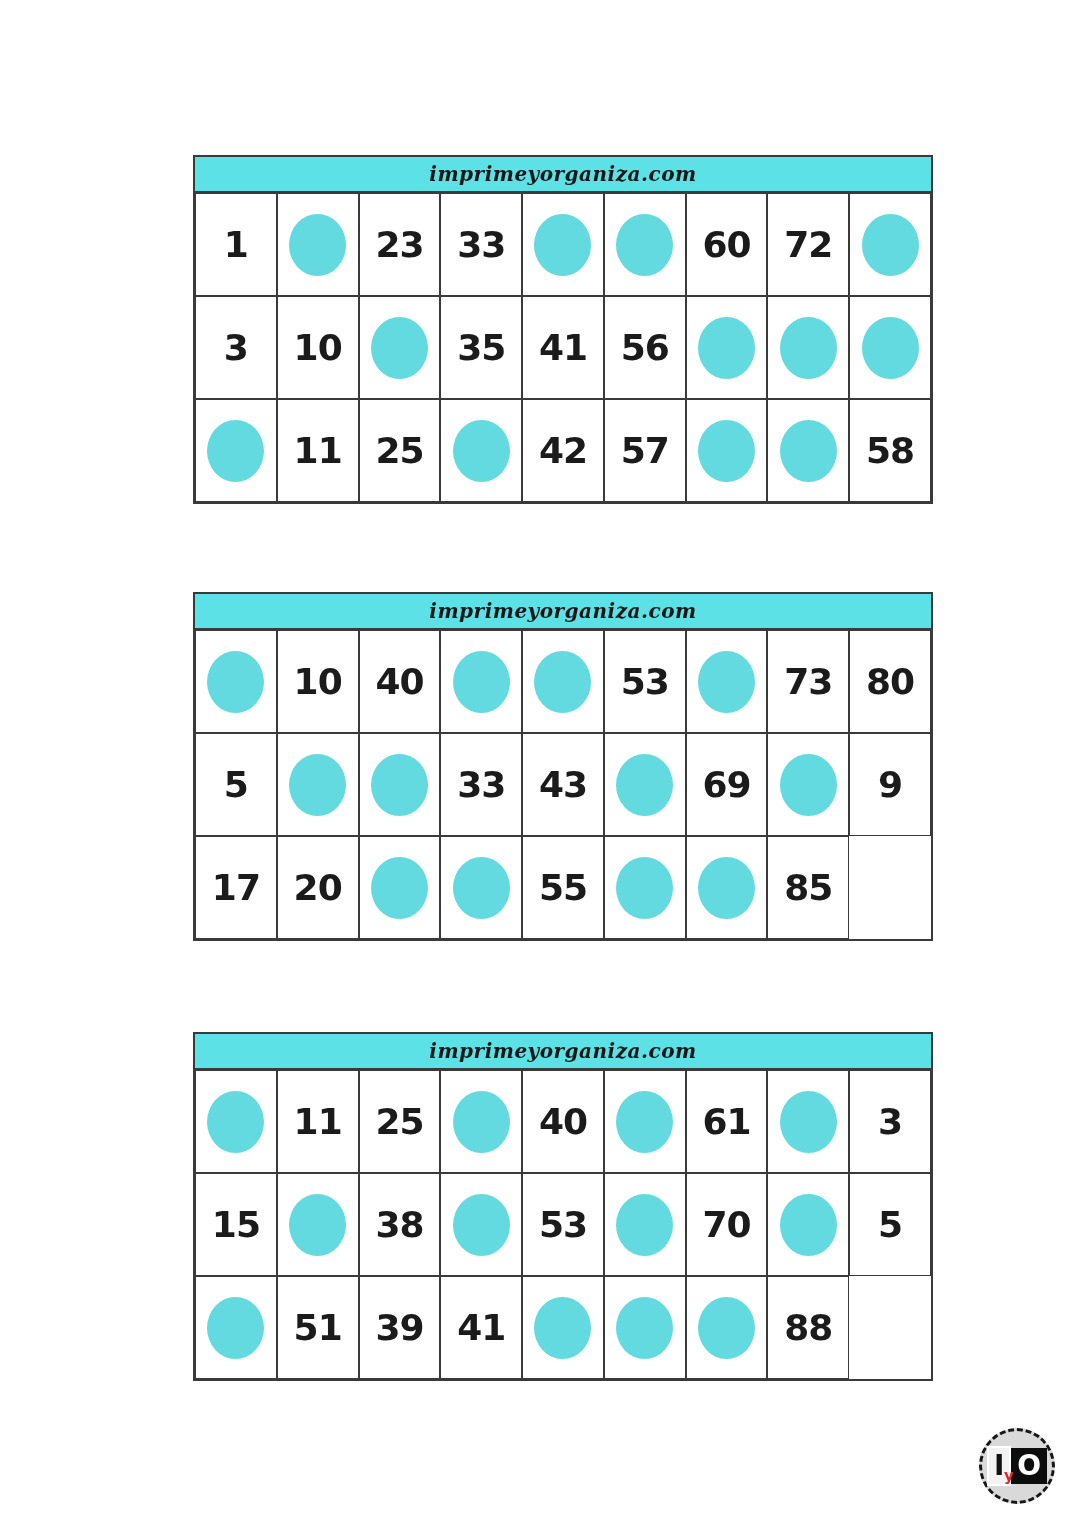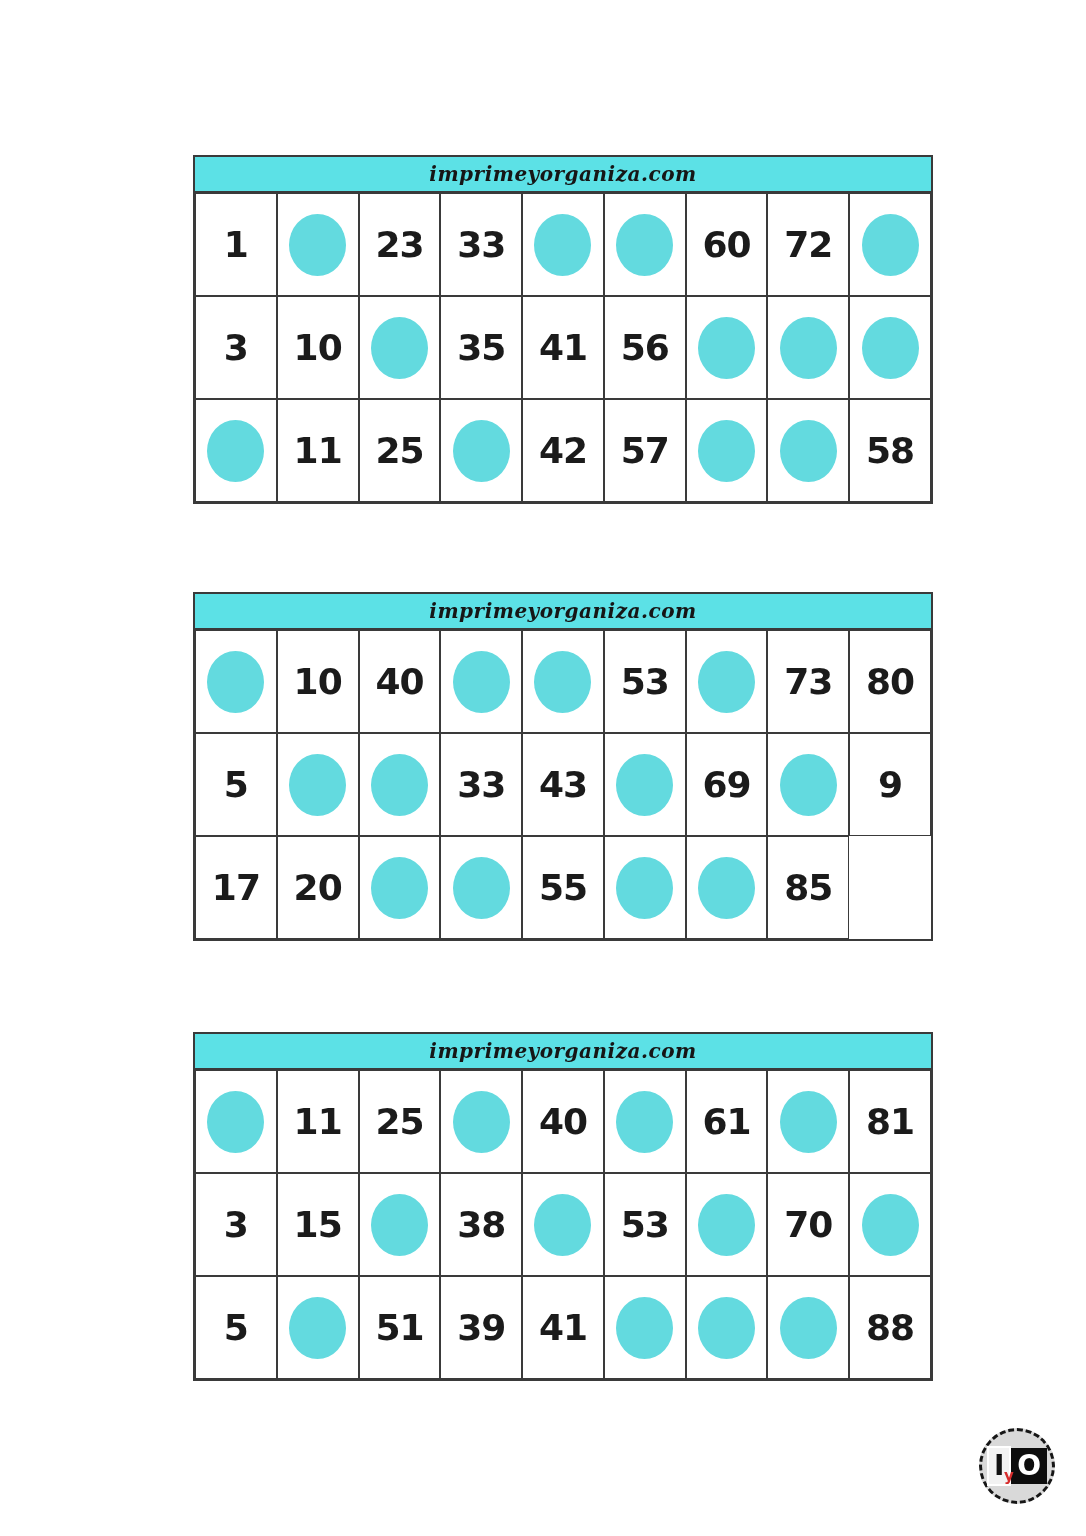--- a/index.html
+++ b/index.html
@@ -307,23 +307,20 @@
         <div class="cell">
           <span class="chip"></span>
         </div>
         <div class="cell">
           <span class="num">61</span>
         </div>
         <div class="cell">
           <span class="chip"></span>
         </div>
         <div class="cell">
-          <span class="num">81</span>
-        </div>
-        <div class="cell">
           <span class="num">3</span>
         </div>
         <div class="cell">
           <span class="num">15</span>
         </div>
         <div class="cell">
           <span class="chip"></span>
         </div>
         <div class="cell">
           <span class="num">38</span>

